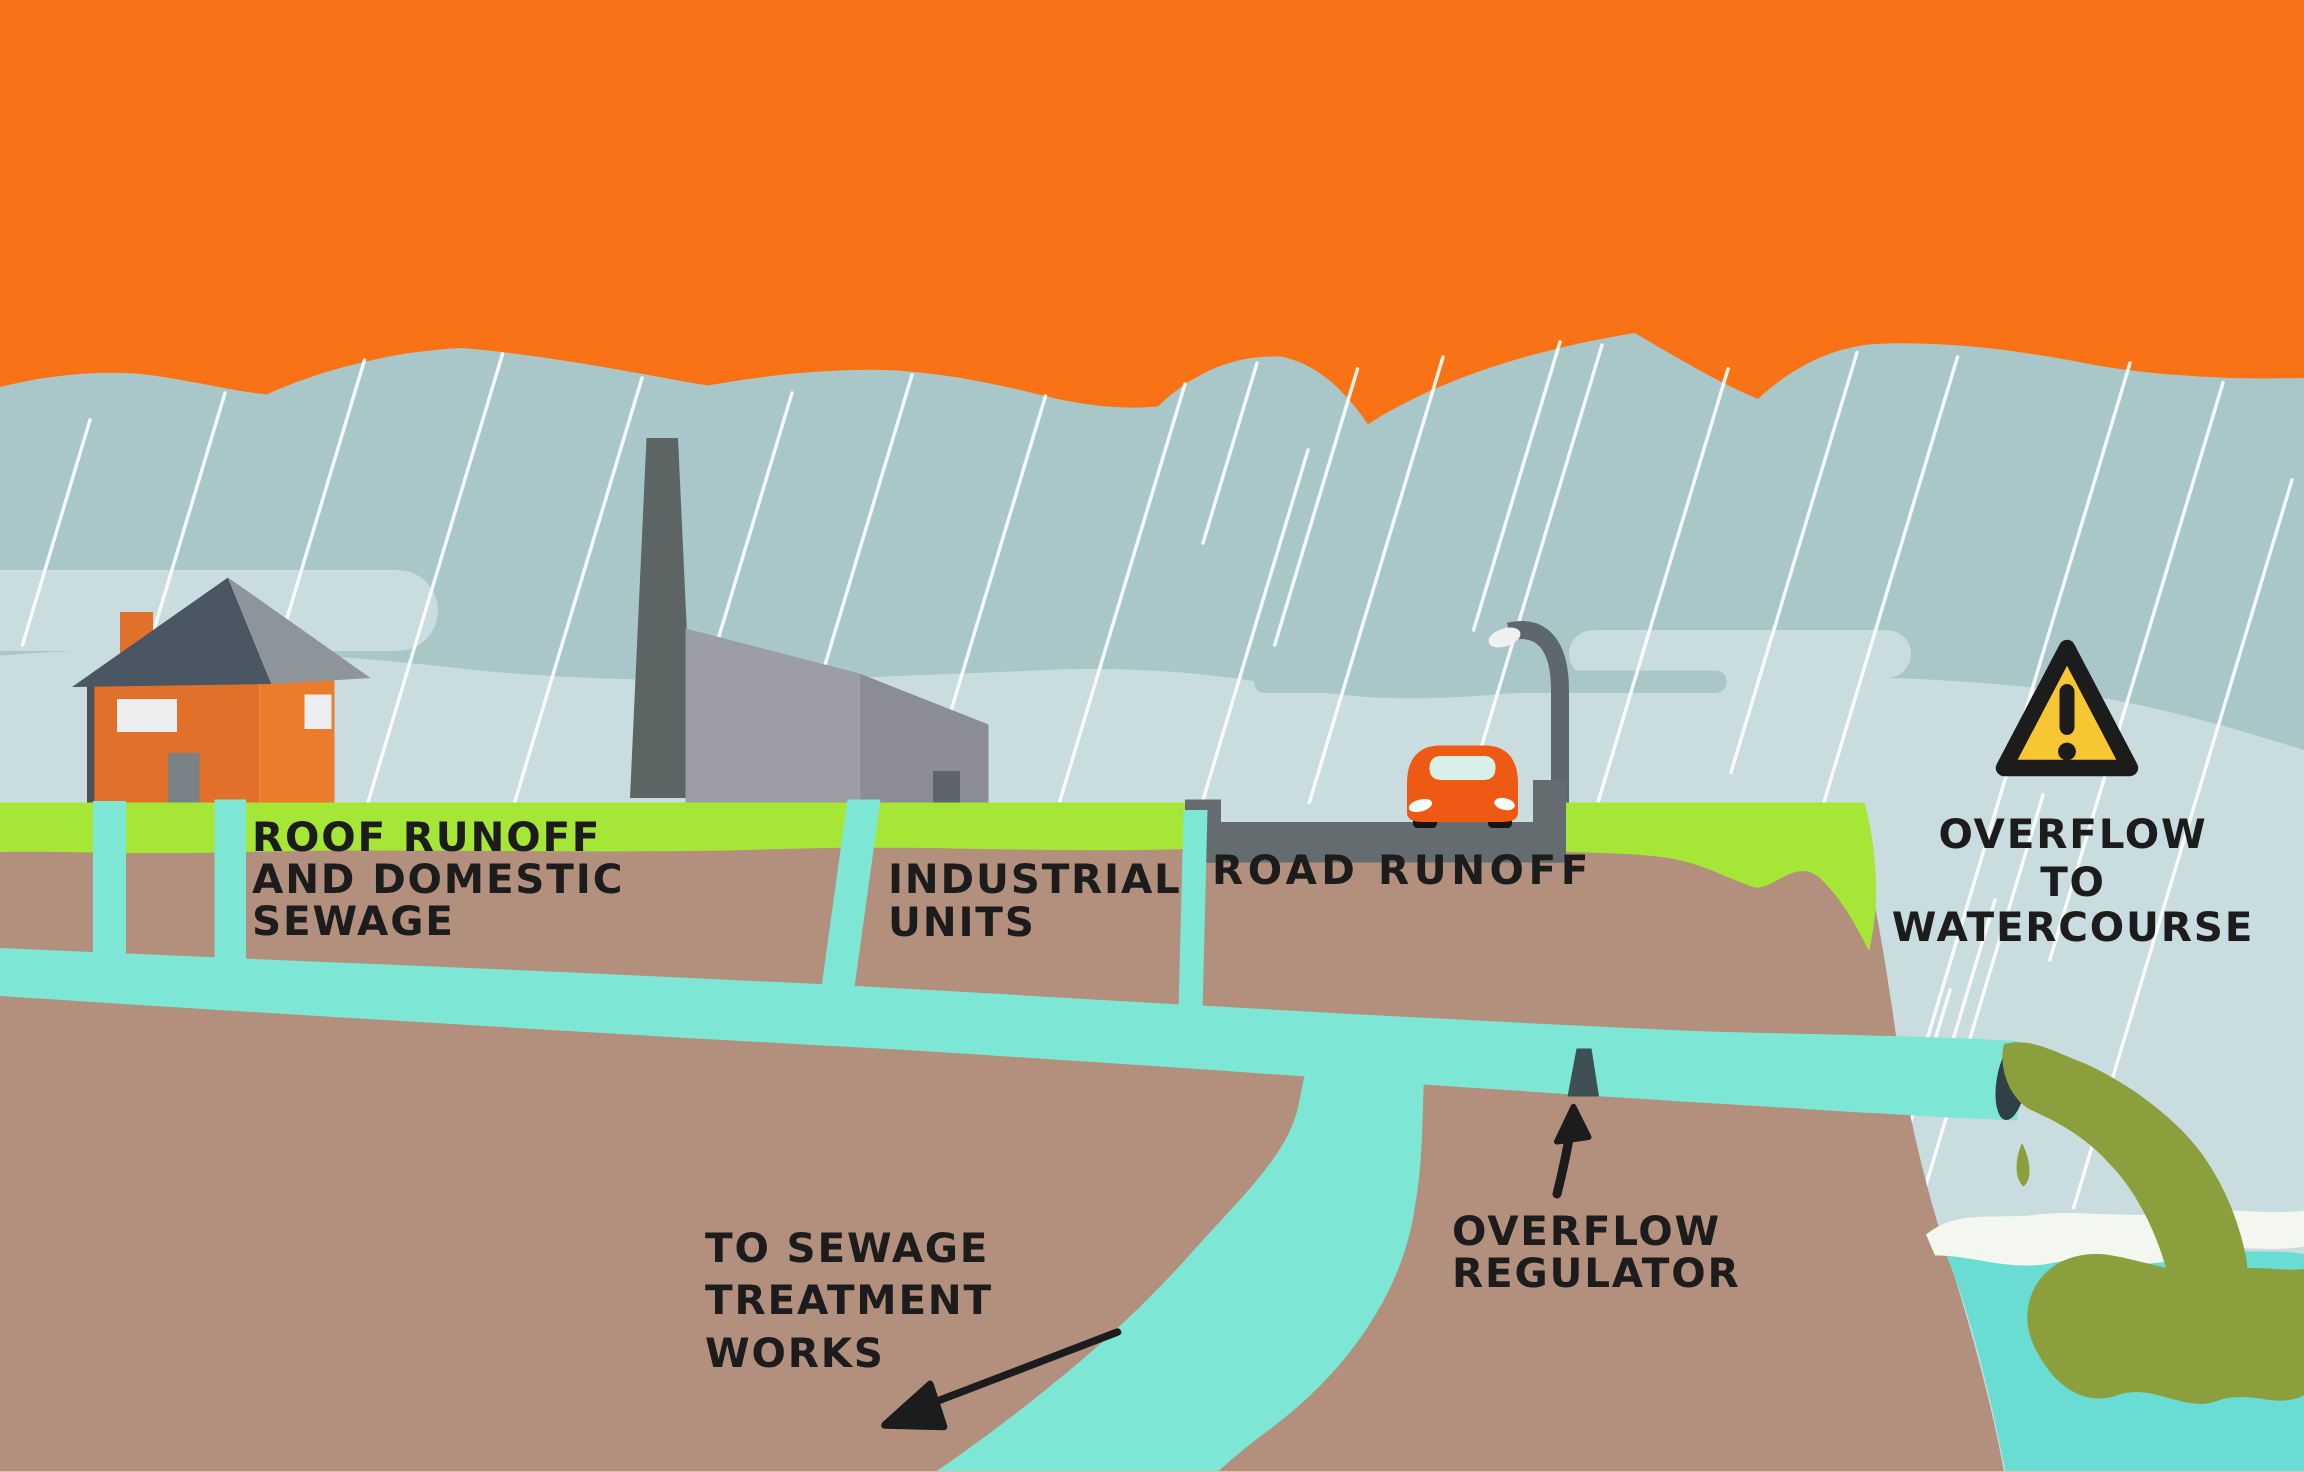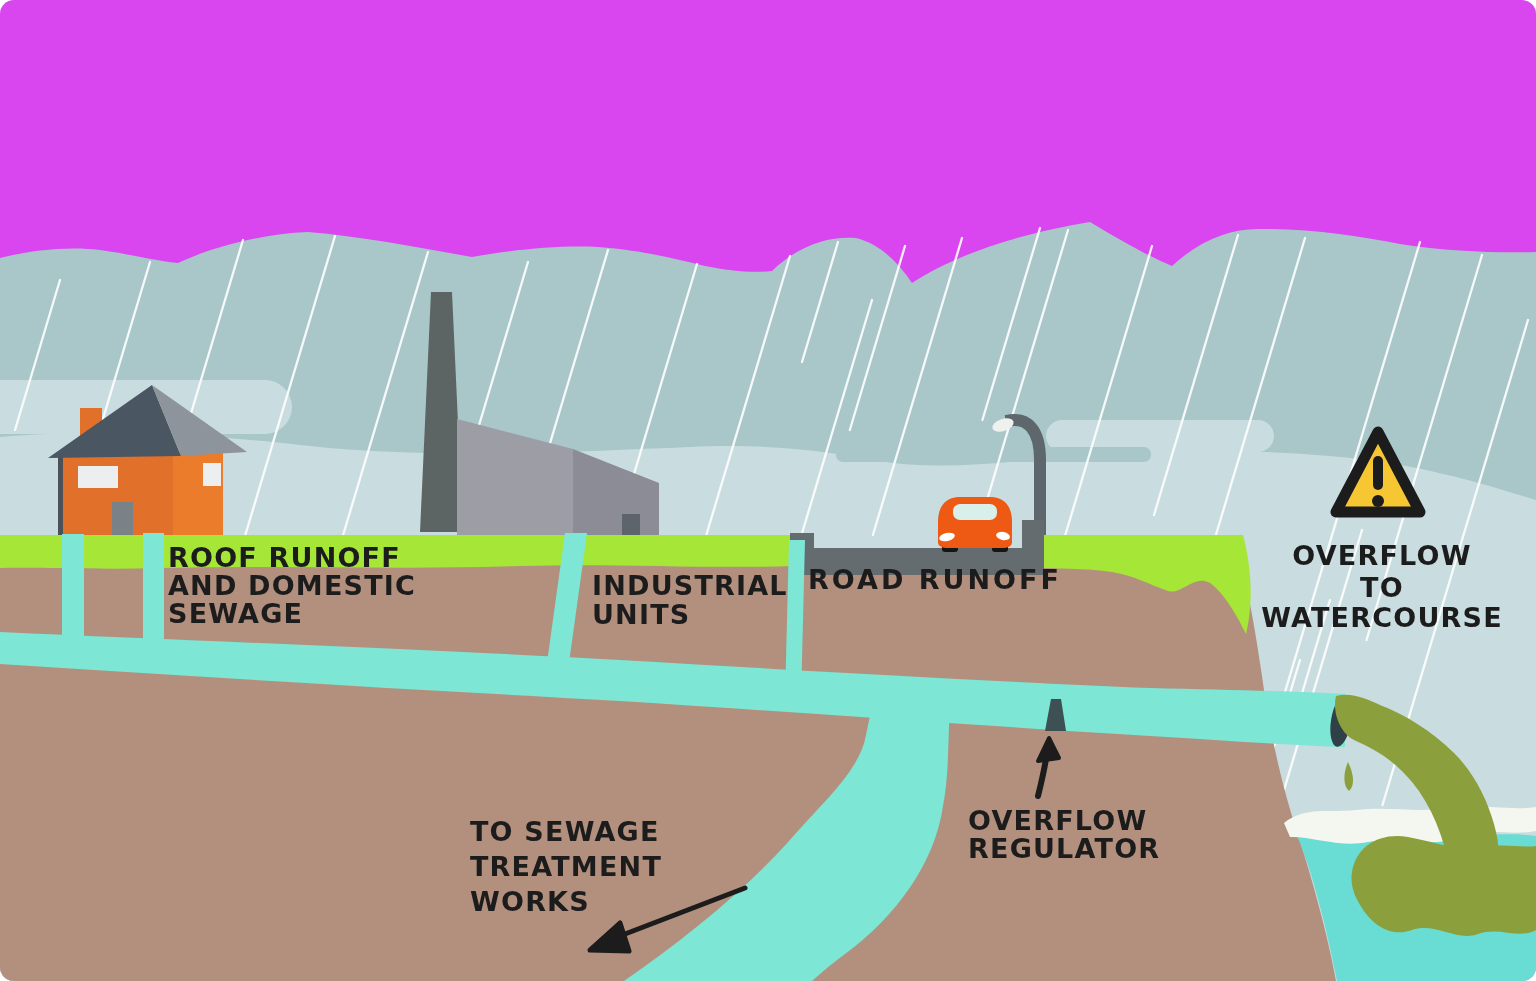--- a/index.html
+++ b/index.html
@@ -1,16 +1,16 @@
 <!DOCTYPE html>
 <html><head>
 <meta charset="utf-8">
 <style>
   html,body{margin:0;padding:0;background:#ffffff;}
-  .stage{position:relative;width:1536px;height:981px;overflow:hidden;background:#d946ef;border-radius:14px;}
+  .stage{position:relative;width:1536px;height:981px;overflow:hidden;background:#f97316;}
   svg{display:block;}
   text{font-family:"DejaVu Sans","Liberation Sans",sans-serif;font-weight:bold;}
   .lbl{font-size:27px;letter-spacing:1.2px;}
   .lbl-wide{font-size:27px;letter-spacing:3px;}
   .lbl-mid{text-anchor:middle;}
 </style>
 </head>
 <body>
 
 <div class="stage">

